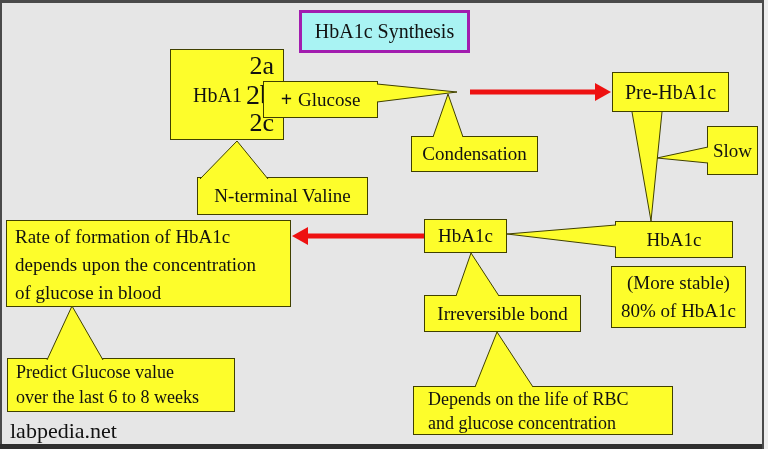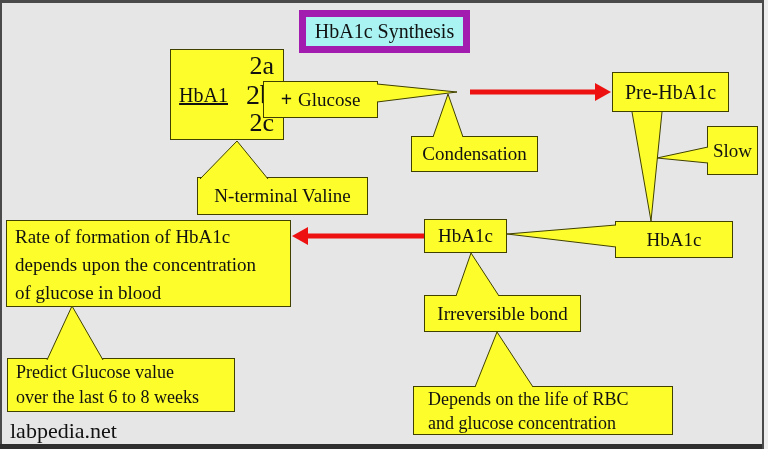--- a/index.html
+++ b/index.html
@@ -8,38 +8,38 @@
     background:#e6e6e6;
     font-family:"Liberation Serif","DejaVu Serif",serif;
     color:#111;
   }
   .frame{position:absolute;background:#4a4a4a;}
   .ybox{
     position:absolute;background:#fdfd2b;border:1px solid #404000;
     box-sizing:border-box;z-index:2;
   }
   .cbox{
-    position:absolute;background:#a9f3f3;border:7px solid #a21caf;
+    position:absolute;background:#a9f3f3;border:3px solid #a21caf;
     box-sizing:border-box;z-index:2;
   }
   .center{display:flex;align-items:center;justify-content:center;}
   .t19{font-size:19px;}
   .t20{font-size:20px;}
   #connectors{position:absolute;left:0;top:0;z-index:5;pointer-events:none;}
   .conn{fill:#fdfd2b;stroke:#404000;stroke-width:1;}
   .redline{stroke:#ee1111;stroke-width:5;}
   .redhead{fill:#ee1111;stroke:none;}
   
   .hba1-inner{
     position:absolute;inset:0;display:flex;flex-direction:column;
     align-items:flex-end;justify-content:center;padding-right:9px;
   }
   .variant{font-size:26px;line-height:28px;}
   .hba1-mid{display:flex;align-items:center;}
-  .hba1-label{font-size:20px;line-height:28px;margin-right:18px;text-decoration:underline;}
+  .hba1-label{font-size:20px;line-height:28px;margin-right:4px;}
   .variant-mid{font-size:28px;line-height:29px;}
   .glucose-plus{font-weight:bold;font-size:20px;margin-right:6px;}
   .multiline{display:flex;flex-direction:column;justify-content:center;}
   .rate-text{font-size:19px;line-height:28px;padding:2px 8px;justify-content:space-between;}
   .predict-text{font-size:18px;line-height:25px;padding:1px 8px;}
   .depends-text{font-size:18px;line-height:24px;padding:0 8px 0 14px;}
   .stable-text{font-size:19px;line-height:28px;align-items:center;}
   #watermark{
     position:absolute;left:10px;top:418px;font-size:22px;z-index:2;
   }
@@ -112,20 +112,24 @@
 
   <div class="ybox multiline depends-text" style="left:413px;top:386px;width:260px;height:49px;">
     <span>Depends on the life of RBC</span>
     <span>and glucose concentration</span>
   </div>
 
   <div class="ybox center t19" style="left:615px;top:221px;width:118px;height:37px;">
     <span>HbA1c</span>
   </div>
 
+  <div class="ybox multiline stable-text" style="left:611px;top:266px;width:135px;height:62px;">
+    <span>(More stable)</span>
+    <span>80% of HbA1c</span>
+  </div>
 
   <div id="watermark">labpedia.net</div>
 
   <svg id="connectors" width="768" height="449" viewBox="0 0 768 449">
 
     <path class="conn" d="M377,84 L457,92 L377,102"></path>
 
     <path class="conn" d="M433,137 L448,94 L463,137"></path>
 
     <line class="redline" x1="470" y1="92" x2="595" y2="92"></line>

